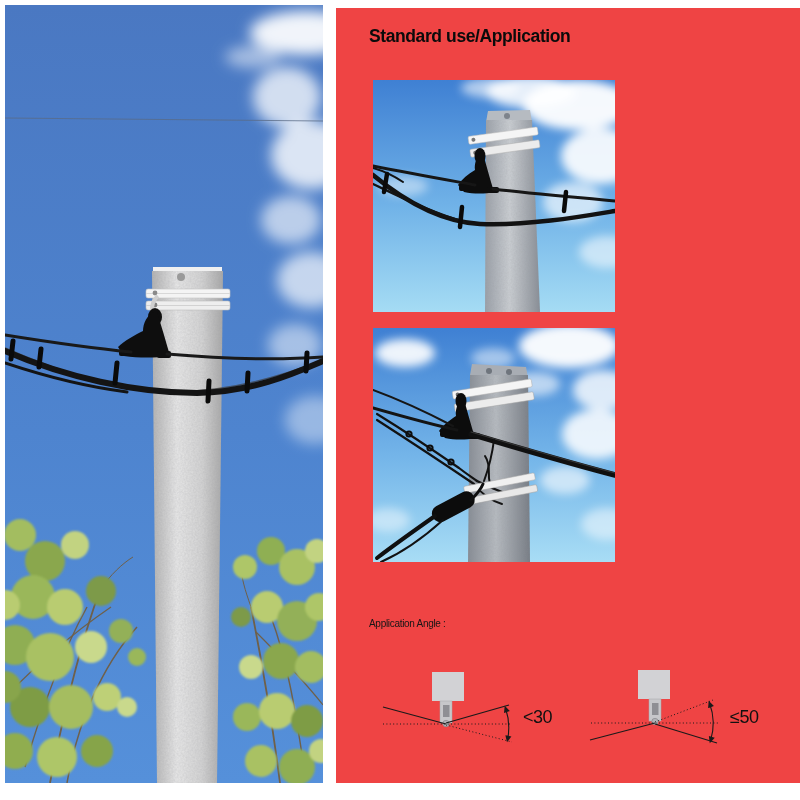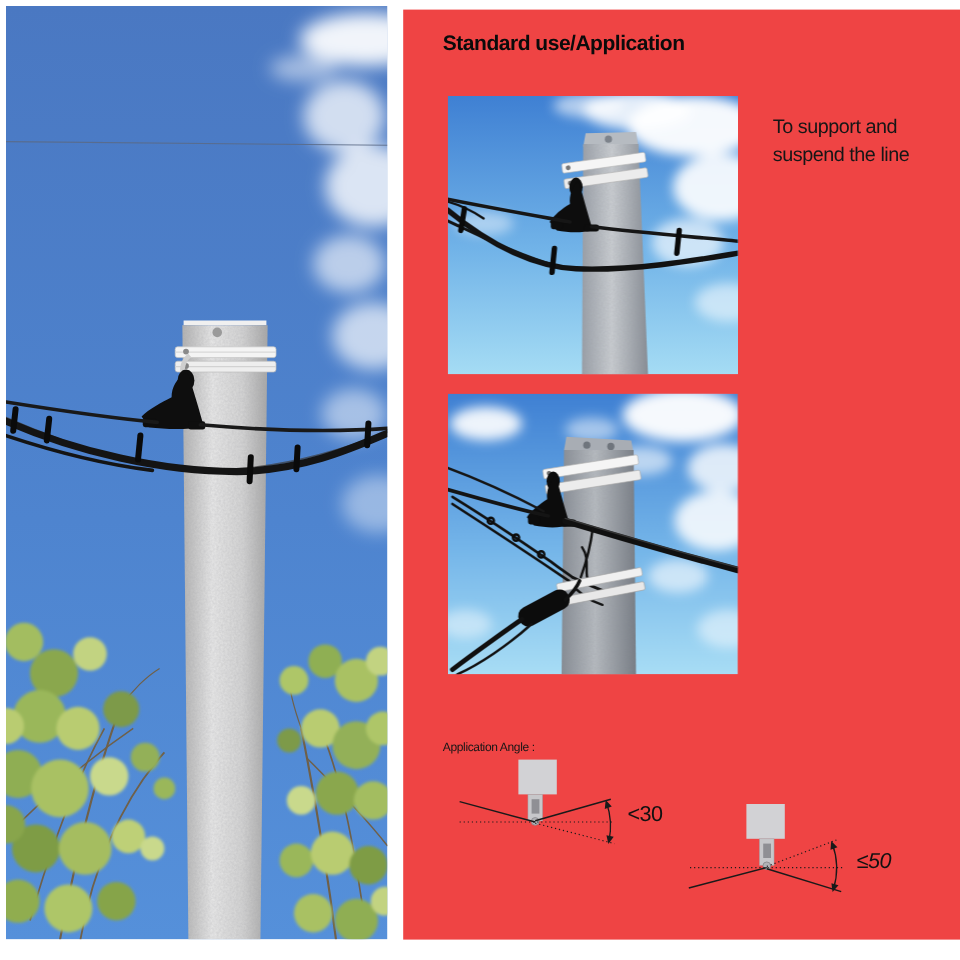--- a/index.html
+++ b/index.html
@@ -21,22 +21,22 @@
 
   .caption { position:absolute; font-size:16.5px; line-height:23px; color:#161616;
              letter-spacing:-0.4px; white-space:pre-line; width:155px; }
   .cap1 { left:308px; top:87px; }
   .cap2 { left:308px; top:338px; }
 
   .angle-label { position:absolute; left:33px; top:610px; font-size:10px; color:#161616; letter-spacing:-0.3px; }
 
   .diagram { position:absolute; width:212px; height:110px; }
   .diagram svg { display:block; width:100%; height:100%; }
-  .diag1 { left:39px; top:610px; }
-  .diag2 { left:234px; top:647px;font-style:italic; }
+  .diag1 { left:39px; top:649px; }
+  .diag2 { left:250px; top:647px; }
   .diag-label { position:absolute; font-size:18px; color:#111; letter-spacing:-0.5px; }
   .diag1 .diag-label { left:148px; top:50px; }
   .diag2 .diag-label { left:144px; top:52px; }
 </style>
 </head>
 <body>
 
 <div class="page">
 
   <div class="main-photo">
@@ -242,22 +242,20 @@
           <path d="M0,88 C14,92 24,98 30,102" stroke="#121212" stroke-width="2"></path>
           <g stroke="#0a0a0a" stroke-width="4.5">
             <line x1="14" y1="94" x2="11" y2="112"></line>
             <line x1="89" y1="127" x2="87" y2="147"></line>
             <line x1="193" y1="112" x2="191" y2="131"></line>
           </g>
         </g>
       </svg>
     </div>
 
-    <div class="caption cap1">To support and
-suspend the line</div>
 
     <div class="fig fig2">
       <svg viewBox="0 0 242 234" preserveAspectRatio="none">
         <defs>
           <linearGradient id="a2Sky" x1="0" y1="0" x2="0" y2="1">
             <stop offset="0" stop-color="#3f80d3"></stop>
             <stop offset="0.55" stop-color="#74b5e9"></stop>
             <stop offset="1" stop-color="#a8ddf5"></stop>
           </linearGradient>
           <linearGradient id="a2Pole" x1="0" y1="0" x2="1" y2="0">

